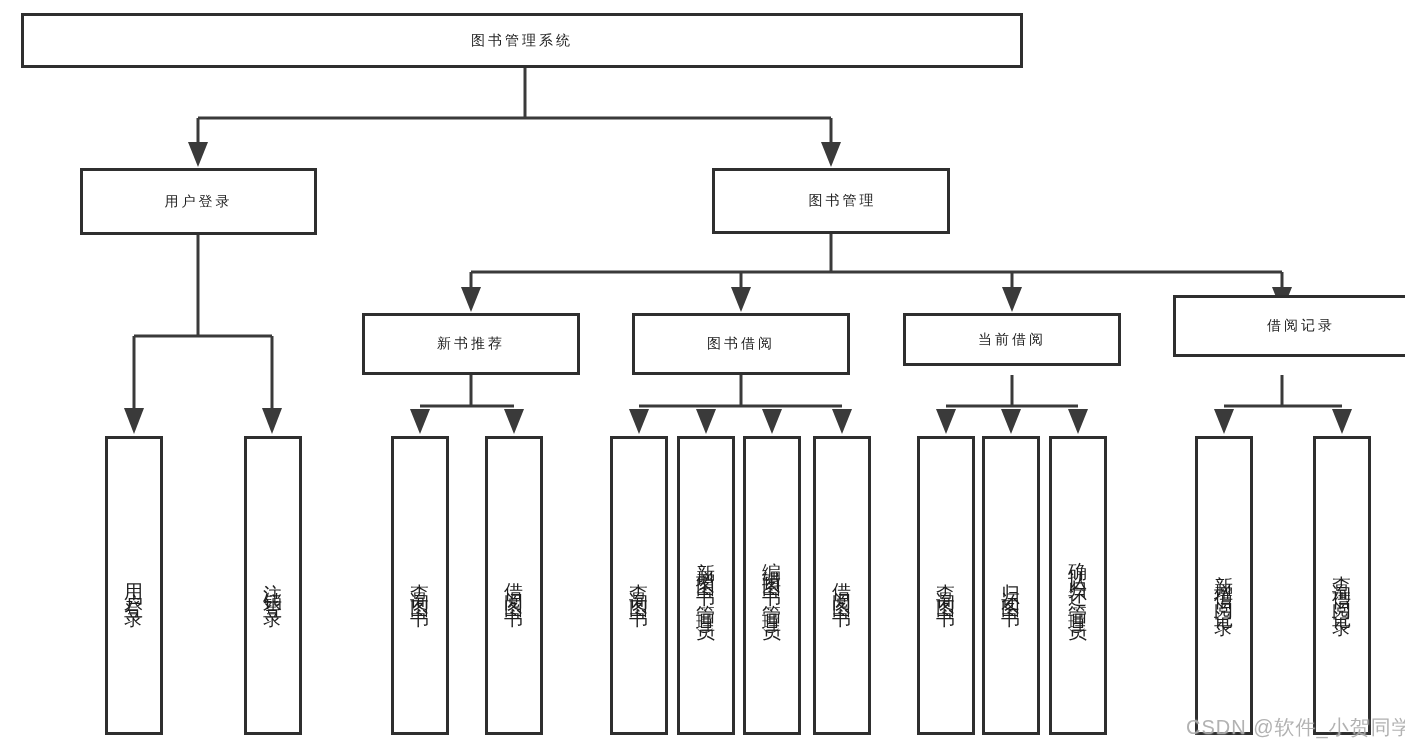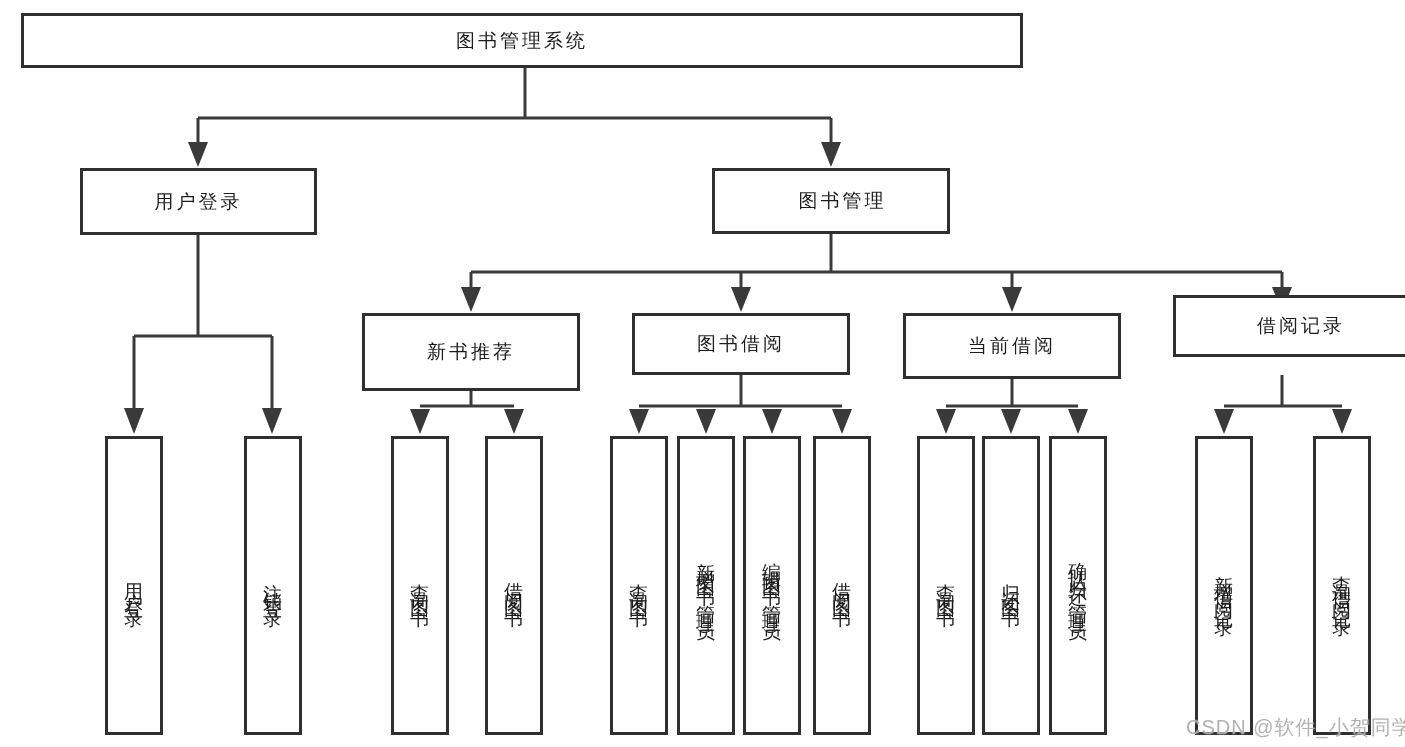--- a/index.html
+++ b/index.html
@@ -22,21 +22,21 @@
   }
   .hbox {
     position: absolute;
     box-sizing: border-box;
     border: 3px solid #2f2f2f;
     background: #ffffff;
     display: flex;
     align-items: center;
     justify-content: center;
     color: #1d1d1d;
-    font-size: 19px;
+    font-size: 14px;
     letter-spacing: 3px;
     white-space: nowrap;
     font-family: Liberation Mono, monospace;
   }
   .vbox {
     position: absolute;
     top: 436px;
     width: 58px;
     height: 299px;
     box-sizing: border-box;
@@ -50,23 +50,23 @@
   .vbox span {
     writing-mode: vertical-rl;
     text-orientation: mixed;
     font-size: 19px;
     letter-spacing: 0.45em;
     line-height: 1;
   }
   #node-root   { left: 21px;  top: 13px;  width: 1002px; height: 55px; }
   #node-login  { left: 80px;  top: 168px; width: 237px;  height: 67px; }
   #node-mgmt   { left: 712px; top: 168px; width: 238px;  height: 66px; padding-left: 23px; }
-  #node-newbooks { left: 362px;  top: 313px; width: 218px; height: 78px; }
+  #node-newbooks { left: 362px;  top: 313px; width: 218px; height: 62px; }
   #node-borrow   { left: 632px;  top: 313px; width: 218px; height: 62px; text-align: center; }
-  #node-current  { left: 903px;  top: 313px; width: 218px; height: 66px; }
+  #node-current  { left: 903px;  top: 313px; width: 218px; height: 53px; }
   #node-records  { left: 1173px; top: 295px; width: 256px; height: 62px; }
   #leaf-login    { left: 105px; }
   #leaf-logout   { left: 244px; }
   #leaf-nb-query  { left: 391px; }
   #leaf-nb-borrow { left: 485px; }
   #leaf-bb-query  { left: 610px; }
   #leaf-bb-add    { left: 677px; }
   #leaf-bb-edit   { left: 743px; }
   #leaf-bb-borrow { left: 813px; }
   #leaf-cb-query   { left: 917px; }

